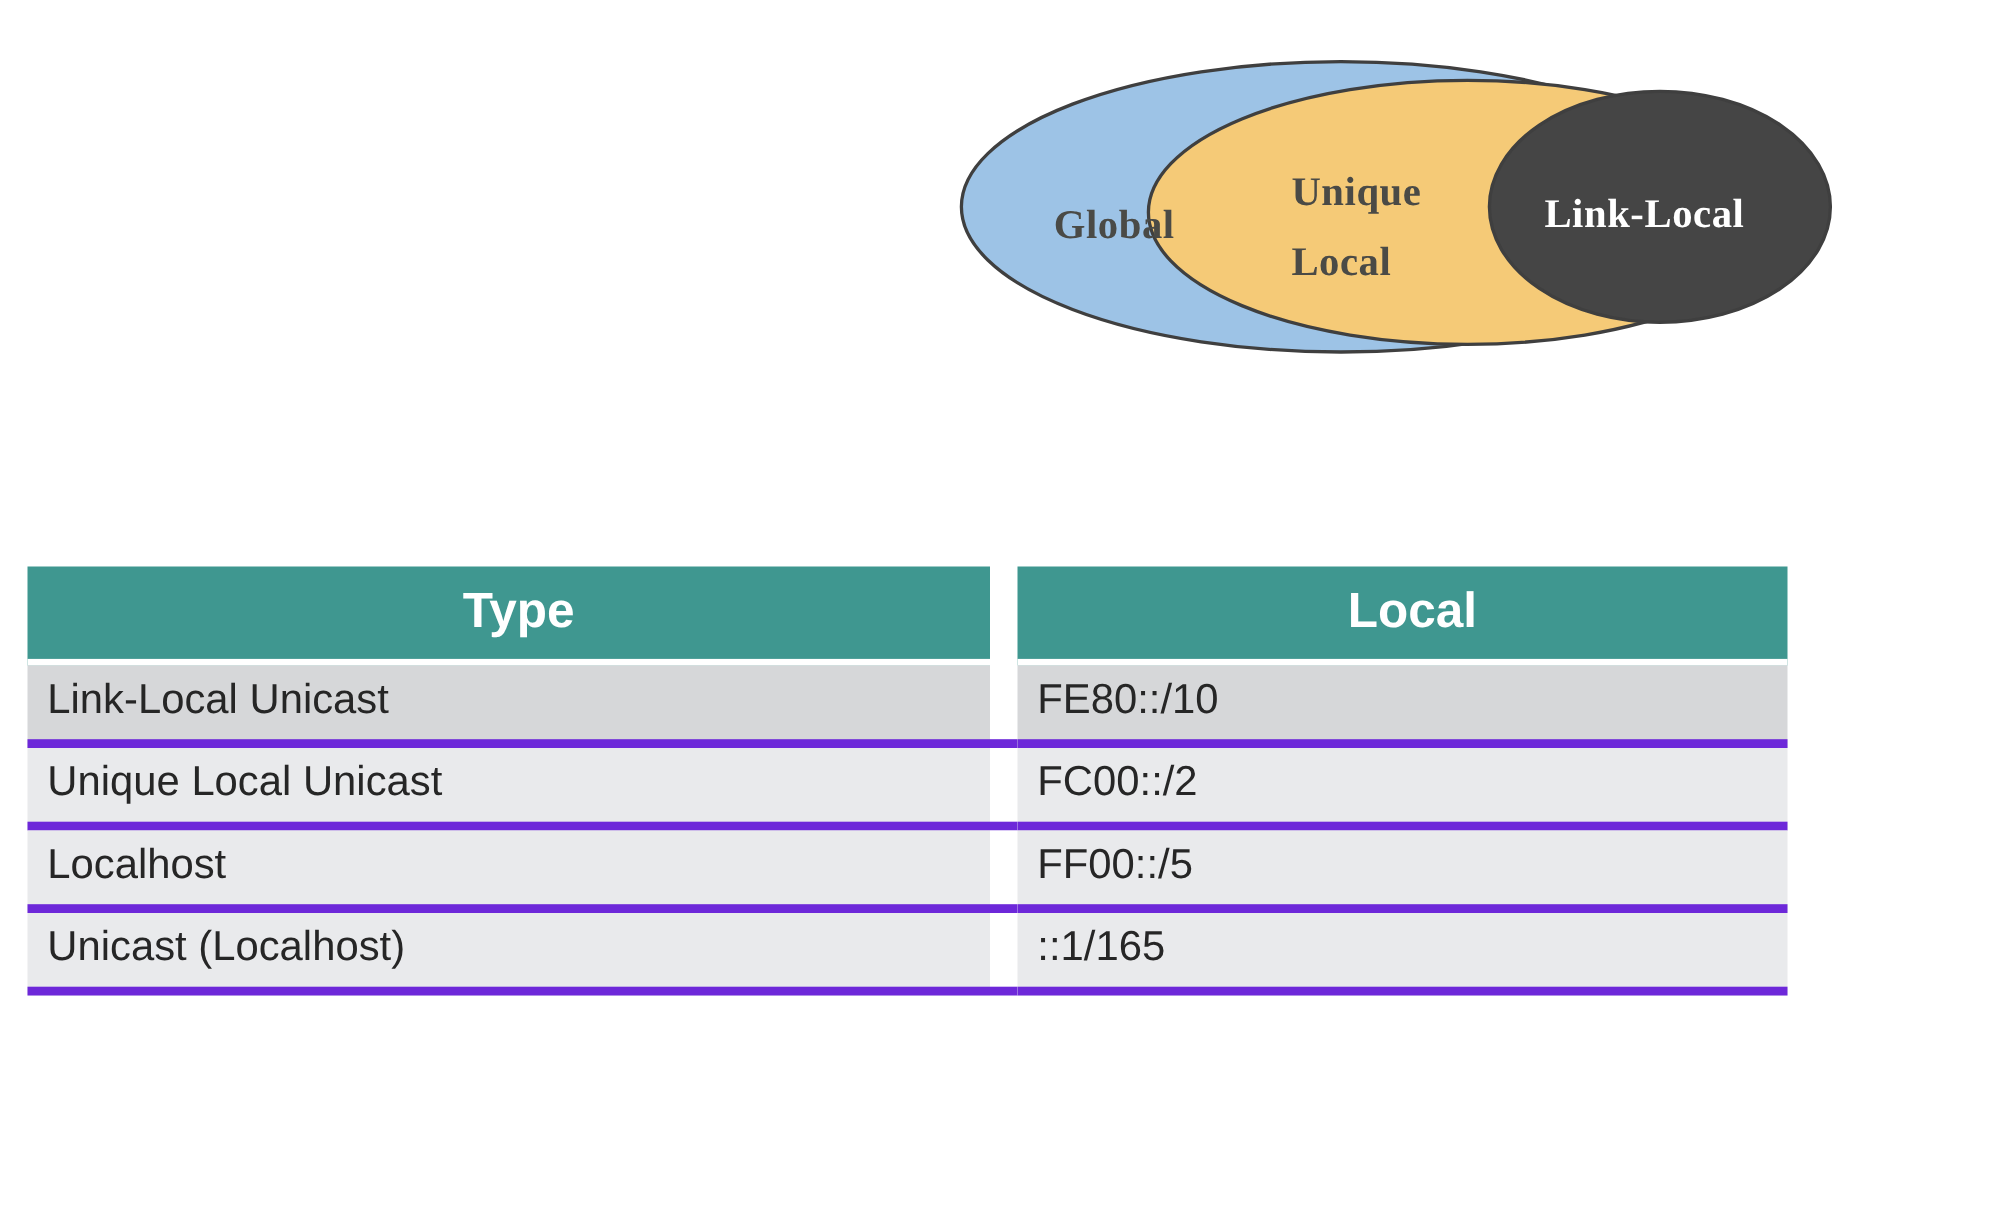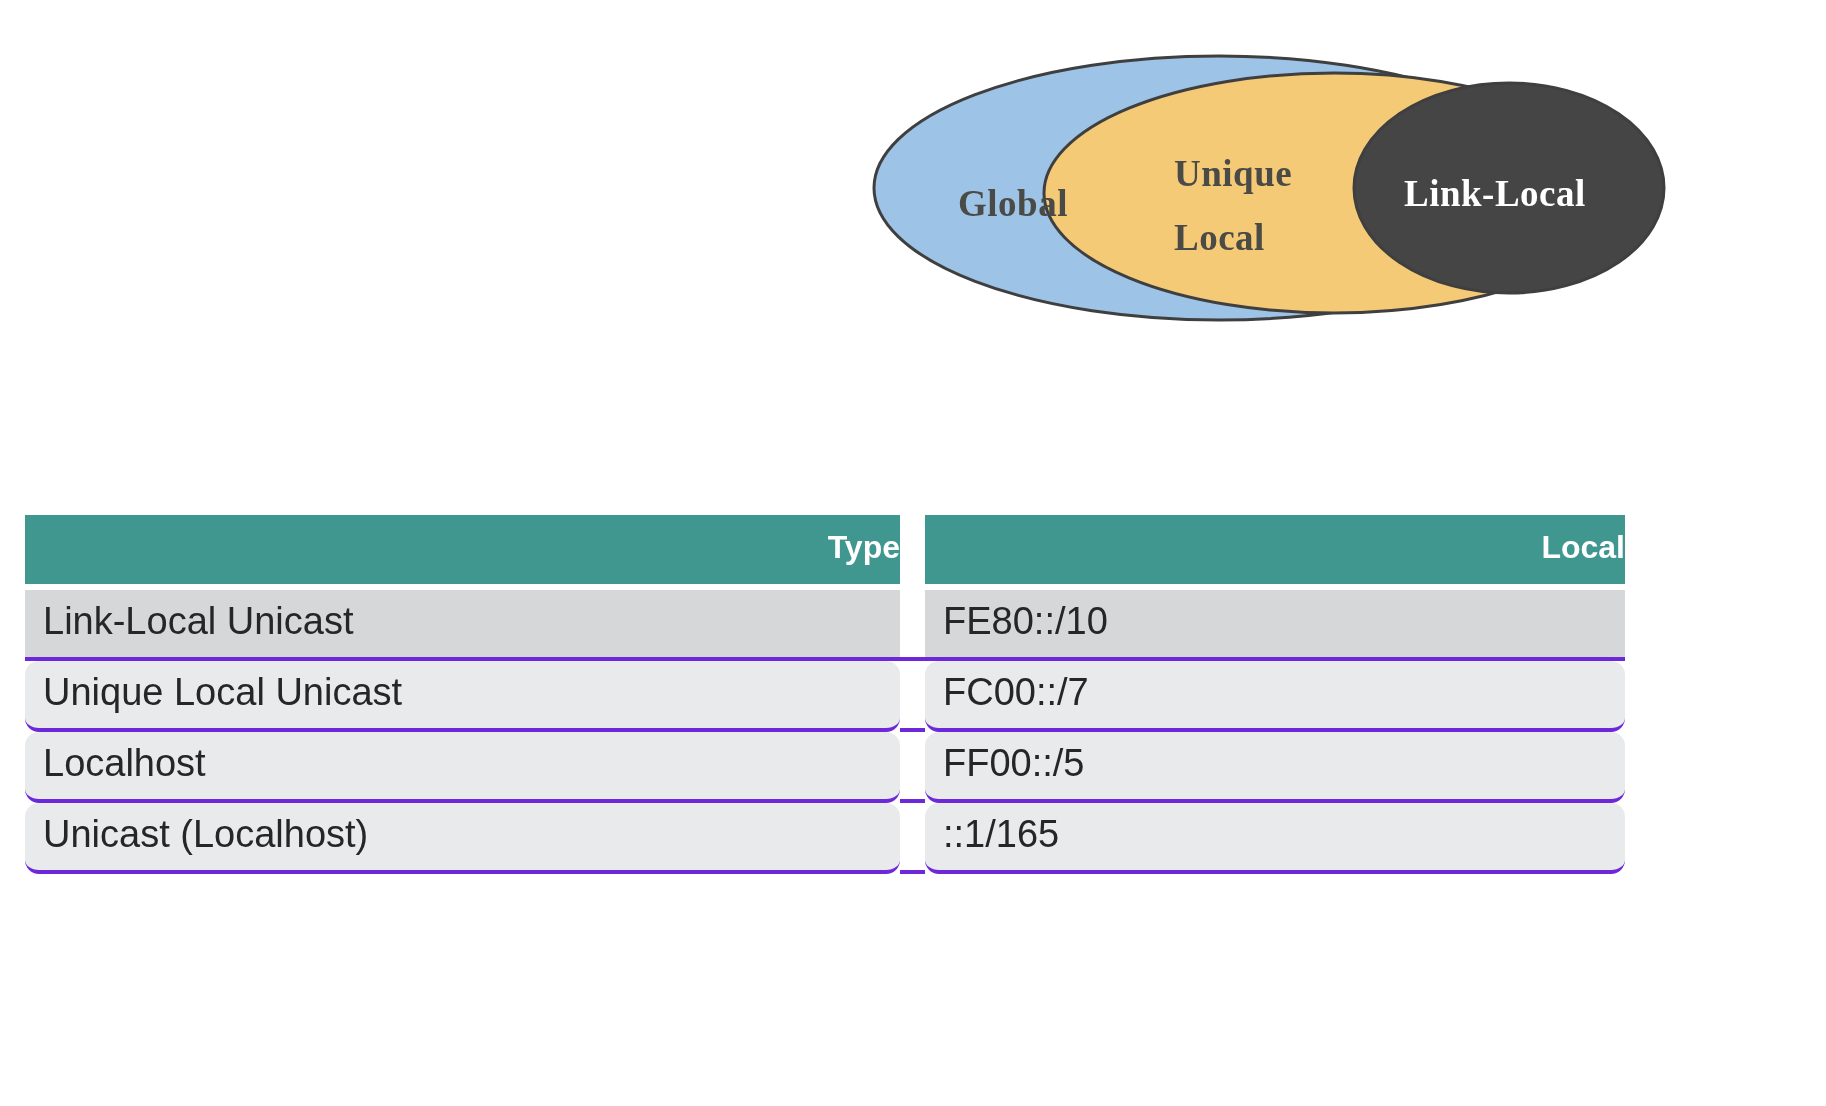--- a/index.html
+++ b/index.html
@@ -48,23 +48,23 @@
     border-spacing: 0;
     table-layout: fixed;
   }
   #ipv6-table col.col-type   { width: 875px; }
   #ipv6-table col.col-gap    { width: 25px; }
   #ipv6-table col.col-prefix { width: 700px; }
 
   #ipv6-table th {
     background: #3f9790;
     color: #ffffff;
-    font-size: 32px;
+    font-size: 45px;
     font-weight: bold;
-    text-align: right;
+    text-align: center;
     padding: 14px 0 18px 18px;
     height: 42px;
     vertical-align: middle;
     box-sizing: border-box;
   }
   #ipv6-table th.gap-cell,
   #ipv6-table td.gap-cell {
     background: #ffffff;
     padding: 0;
   }
@@ -74,23 +74,23 @@
     color: #262626;
     text-align: left;
     padding: 10px 0 14px 18px;
     height: 54px;
     vertical-align: middle;
     box-sizing: border-box;
     white-space: nowrap;
   }
 
   #ipv6-table tbody tr.row-odd  td:not(.gap-cell) { background: #d6d7d9; }
-  #ipv6-table tbody tr.row-even td:not(.gap-cell) { background: #e9eaec; border-radius: 14px; }
+  #ipv6-table tbody tr.row-even td:not(.gap-cell) { background: #e9eaec; }
 
-  #ipv6-table tbody tr td { border-bottom: 4px solid #6d28d9; }
+  #ipv6-table tbody tr td { border-bottom: 8px solid #6d28d9; }
   #ipv6-table thead th { border-bottom: 6px solid #ffffff; }
 </style>
 </head>
 <body>
 
 <div id="venn-diagram">
   <svg viewBox="0 0 910 290" xmlns="http://www.w3.org/2000/svg">
 
     <ellipse cx="355" cy="140" rx="345" ry="132" fill="#9dc3e6" stroke="#3f3f3f" stroke-width="3"></ellipse>
 
@@ -122,21 +122,21 @@
   </thead>
   <tbody>
     <tr class="row-odd">
       <td>Link-Local Unicast</td>
       <td class="gap-cell"></td>
       <td>FE80::/10</td>
     </tr>
     <tr class="row-even">
       <td>Unique Local Unicast</td>
       <td class="gap-cell"></td>
-      <td>FC00::/7</td>
+      <td>FC00::/2</td>
     </tr>
     <tr class="row-even">
       <td>Localhost</td>
       <td class="gap-cell"></td>
       <td>FF00::/5</td>
     </tr>
     <tr class="row-even">
       <td>Unicast (Localhost)</td>
       <td class="gap-cell"></td>
       <td>::1/165</td>

